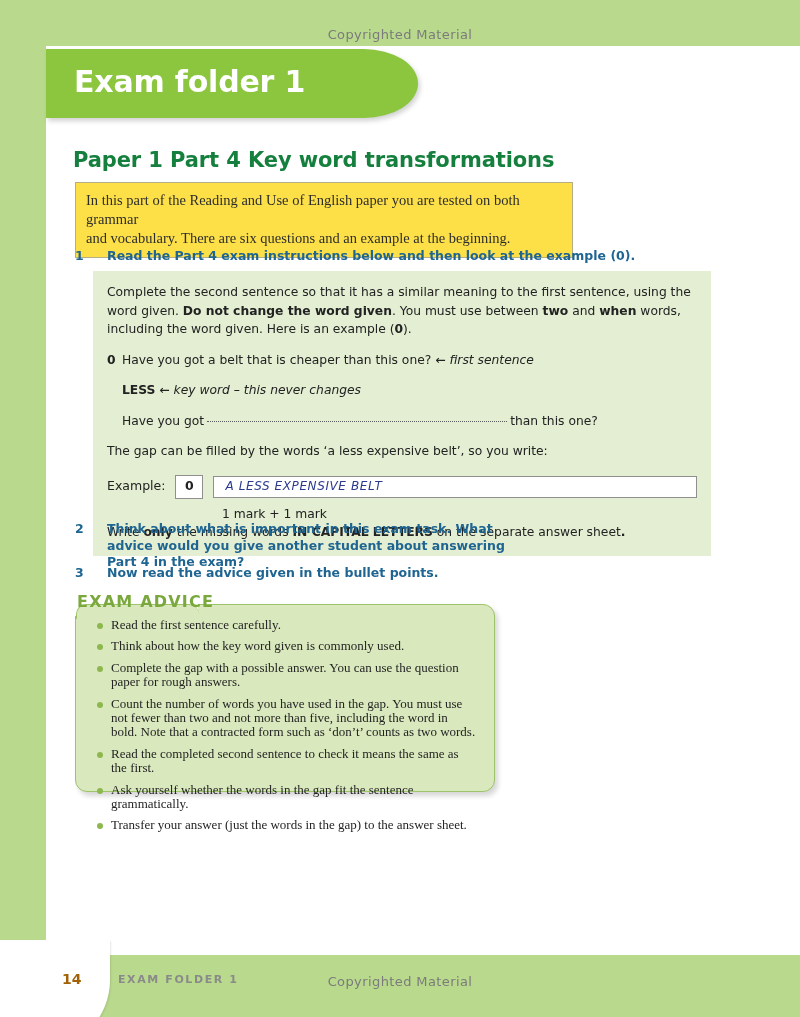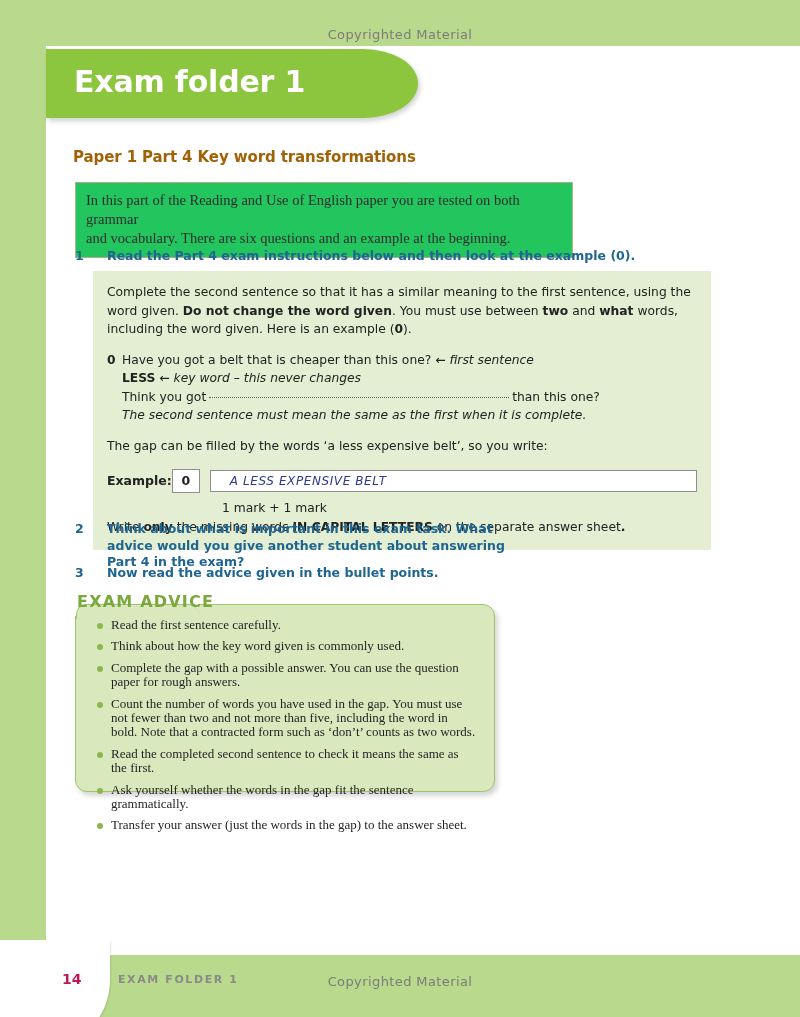--- a/index.html
+++ b/index.html
@@ -51,21 +51,21 @@
     width: 230px; height: 110px;
     background: #ffffff;
     border-bottom-right-radius: 70px;
     box-shadow: 1px 1px 2px rgba(0,0,0,0.10);
   }
   .footer-page-num {
     position: absolute;
     left: 62px; top: 971px;
     font-size: 14px;
     font-weight: bold;
-    color: #be185d;
+    color: #a16207;
     font-family: "DejaVu Sans", sans-serif;
   }
   .footer-label {
     position: absolute;
     left: 118px; top: 973px;
     font-size: 11px;
     font-weight: bold;
     letter-spacing: 1.6px;
     color: #8a8a8a;
     font-family: "DejaVu Sans", sans-serif;
@@ -98,35 +98,35 @@
     font-weight: bold;
     color: #ffffff;
     letter-spacing: -0.2px;
     font-family: "DejaVu Sans", sans-serif;
   }
 
   
   .section-title {
     position: absolute;
     left: 73px; top: 148px;
-    font-size: 15px;
-    font-weight: bold;
-    color: #a16207;
+    font-size: 21px;
+    font-weight: bold;
+    color: #15803d;
     letter-spacing: -0.1px;
     font-family: "DejaVu Sans", sans-serif;
   }
 
   .intro-box {
     position: absolute;
     left: 75px; top: 182px;
     width: 498px;
     box-sizing: border-box;
     border: 1px solid #b3ae86;
     padding: 8px 12px 9px 10px;
-    background: #22c55e;
+    background: #fde047;
   }
   .intro-box p {
     margin: 0;
     font-family: "Liberation Serif", serif;
     font-size: 14.5px;
     line-height: 19px;
     color: #2d2d2d;
   }
 
   .q-row {
@@ -166,60 +166,60 @@
   }
   .instr-panel p { margin: 0; }
   .instr-panel .spacer { height: 12px; }
 
   .ex-line { display: block; }
   .ex-line .marker {
     display: inline-block;
     width: 15px;
     font-weight: bold;
   }
-  .ex-indent { display: block; margin-left: 15px; }
+  .ex-indent { display: block; margin-left: 15px; margin-top: 12px; }
   .arrow-note { font-style: italic; }
   .dotted-gap {
     display: inline-block;
     width: 300px;
     border-bottom: 1.6px dotted #5a5a5a;
     transform: translateY(-3px);
     margin: 0 3px;
   }
   .italic-note { font-style: italic; }
 
   .example-row {
     display: flex;
     align-items: center;
     margin-top: 14px;
   }
   .example-label {
-    font-weight: bold;
+    font-weight: normal;
     font-size: 12.5px;
-    margin-right: 0;
+    margin-right: 10px;
   }
   .example-numbox {
     width: 26px; height: 22px;
     background: #ffffff;
     border: 1px solid #8f8f8f;
     display: flex;
     align-items: center;
     justify-content: center;
     font-weight: bold;
     font-size: 12.5px;
     margin-right: 10px;
   }
   .example-answerbox {
     flex: 1;
     height: 22px;
     background: #ffffff;
     border: 1px solid #8f8f8f;
     display: flex;
     align-items: center;
-    padding-left: 19px;
+    padding-left: 11px;
     box-sizing: border-box;
     text-align: right;
   }
   .handwriting {
     font-family: "DejaVu Sans", sans-serif;
     font-style: italic;
     font-size: 12px;
     letter-spacing: 0.6px;
     color: #2b3a8f;
   }
@@ -322,38 +322,37 @@
   <p>and vocabulary. There are six questions and an example at the beginning.</p>
 </div>
 
 <div class="q-row" id="q1">
   <span class="q-num">1</span>
   <span class="q-text">Read the Part 4 exam instructions below and then look at the example (0).</span>
 </div>
 
 <div class="instr-panel">
   <p>
-    <span>Complete the second sentence so that it has a similar meaning to the first sentence, using the word given. </span><b>Do not change the word given</b><span>. You must use between </span><b>two</b><span> and </span><b>what</b><span> words, including the word given. Here is an example (</span><b>0</b><span>).</span>
+    <span>Complete the second sentence so that it has a similar meaning to the first sentence, using the word given. </span><b>Do not change the word given</b><span>. You must use between </span><b>two</b><span> and </span><b>when</b><span> words, including the word given. Here is an example (</span><b>0</b><span>).</span>
   </p>
 
   <div class="spacer"></div>
 
   <div>
     <span class="ex-line">
       <span class="marker">0</span><span>Have you got a belt that is cheaper than this one?</span>
       <span class="arrow-note">← first sentence</span>
     </span>
     <span class="ex-indent">
       <b>LESS</b>
       <span class="arrow-note">← key word – this never changes</span>
     </span>
     <span class="ex-indent">
-      <span>Think you got</span><span class="dotted-gap"></span><span>than this one?</span>
+      <span>Have you got</span><span class="dotted-gap"></span><span>than this one?</span>
     </span>
-    <span class="ex-indent italic-note">The second sentence must mean the same as the first when it is complete.</span>
   </div>
 
   <div class="spacer"></div>
 
   <p>The gap can be filled by the words ‘a less expensive belt’, so you write:</p>
 
   <div class="example-row">
     <span class="example-label">Example:</span>
     <div class="example-numbox">0</div>
     <div class="example-answerbox">

